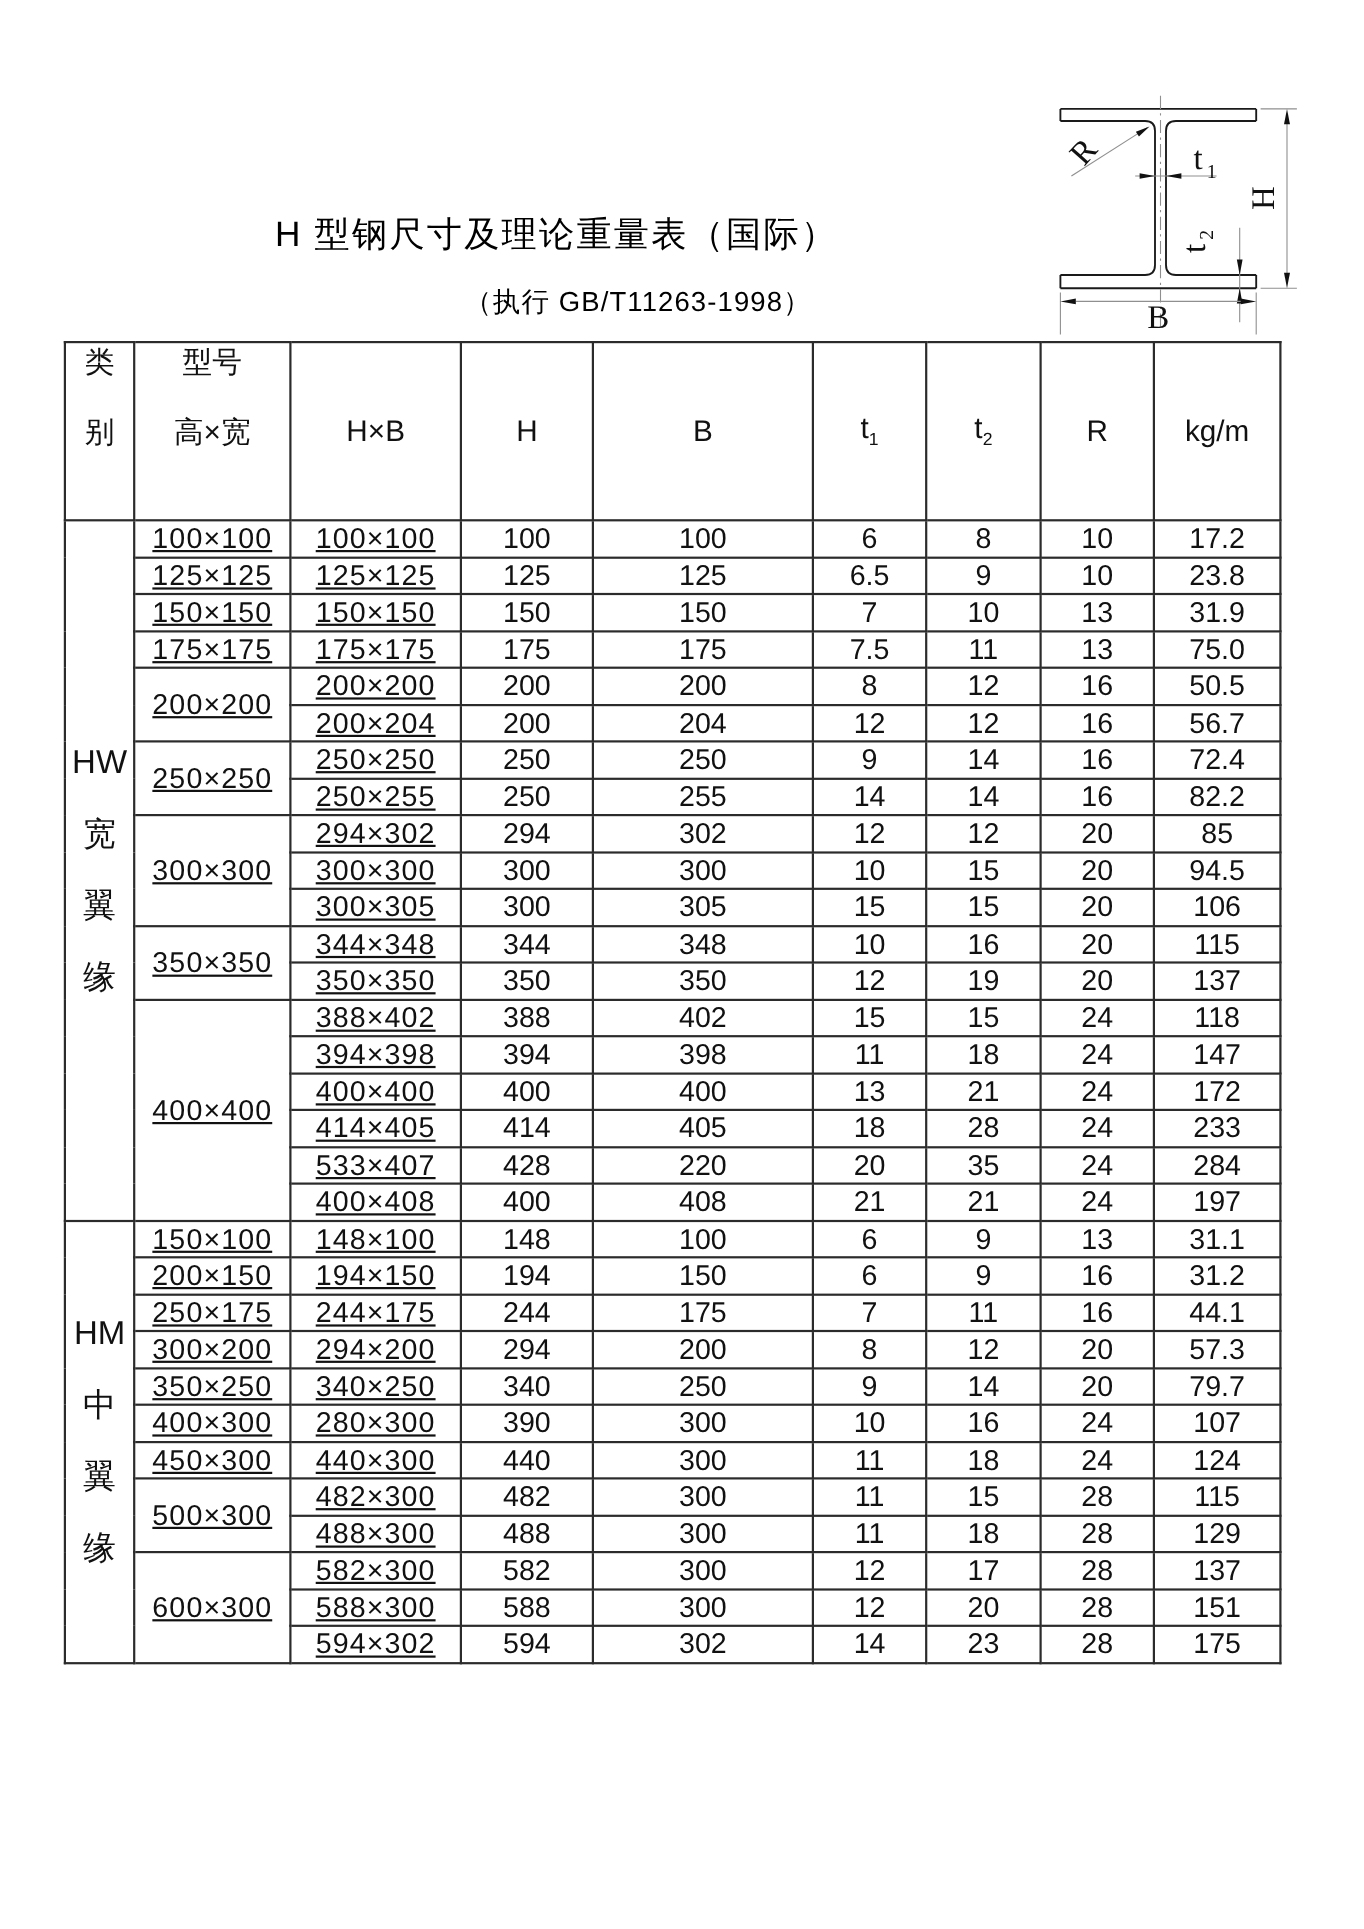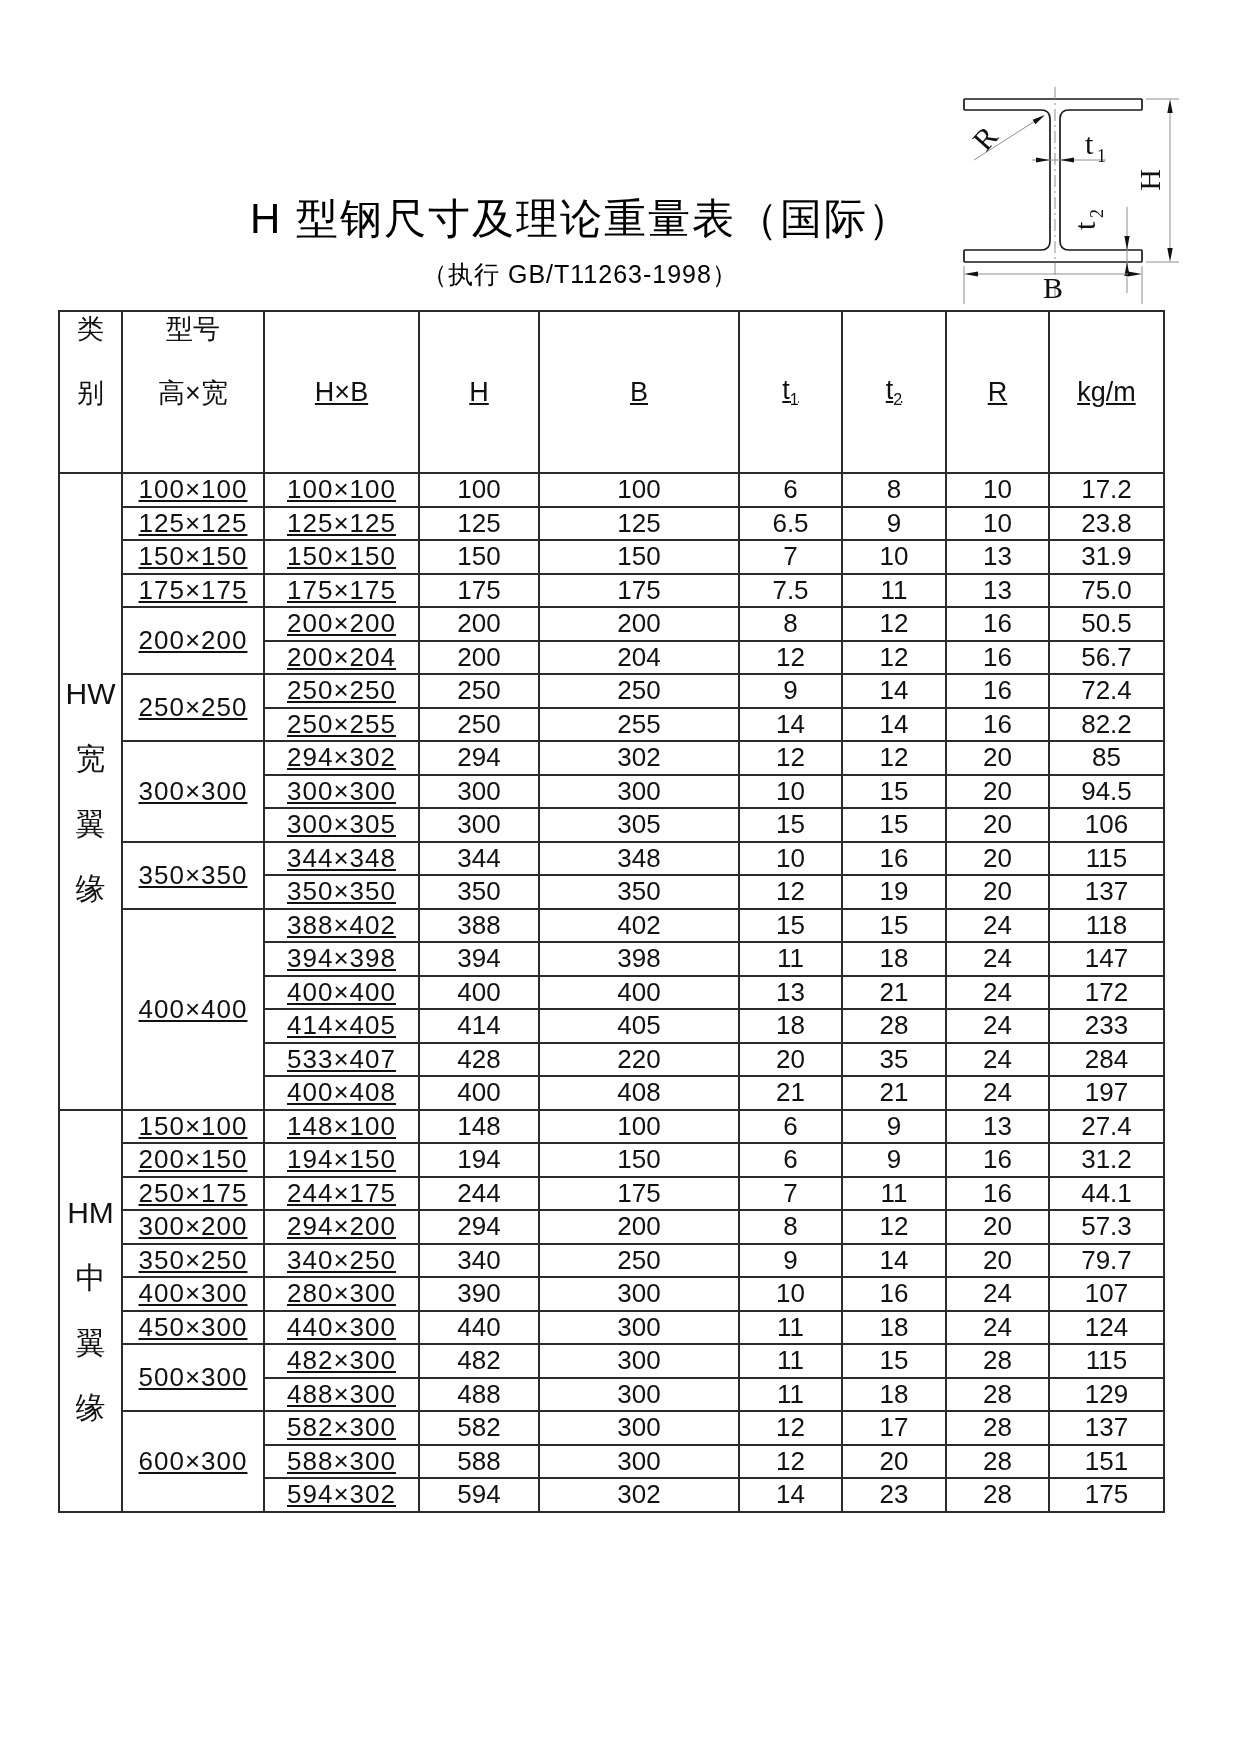--- a/index.html
+++ b/index.html
@@ -3,21 +3,21 @@
 <meta charset="utf-8">
 <style>
   html,body{margin:0;padding:0;}
   body{
     width:1240px;height:1754px;background:#ffffff;position:relative;
     font-family:"Liberation Sans",sans-serif;color:#000;
     -webkit-font-smoothing:antialiased;
   }
   .page-title{
     position:absolute;left:250px;top:196px;
-    font-size:42px;line-height:1.1;letter-spacing:2px;color:#000;
+    font-size:32px;line-height:1.1;letter-spacing:2px;color:#000;
     font-family:"Liberation Sans",sans-serif;white-space:nowrap;
   }
   .page-subtitle{
     position:absolute;left:422px;top:258px;
     font-size:25px;letter-spacing:1px;color:#000;white-space:nowrap;text-align:center;
   }
   svg.diagram{position:absolute;left:860px;top:70px;}
   svg.diagram .beam{fill:none;stroke:#1a1a1a;stroke-width:1.7;}
   svg.diagram .dim{stroke:#8f8f8f;stroke-width:1;fill:none;}
   svg.diagram .cl{stroke:#8f8f8f;stroke-width:1;stroke-dasharray:12 4 2 4;}
@@ -26,21 +26,21 @@
 
   table.spec{
     position:absolute;left:58px;top:310px;width:1105px;
     border-collapse:collapse;table-layout:fixed;background:#fff;
   }
   table.spec,table.spec th,table.spec td{border:2px solid #2b2b2b;}
   table.spec th,table.spec td{padding:0;text-align:center;color:#111;}
   table.spec thead tr{height:162px;}
   table.spec tbody tr{height:33.5px;}
   th{font-weight:normal;font-size:27px;}
-  th.single{vertical-align:middle;padding-top:30px;text-decoration:underline;}
+  th.single{vertical-align:middle;padding-top:30px;}
   th sub{font-size:16px;}
   .th2{vertical-align:top;padding-top:44px;font-size:27px;}
   .th2 div{height:34px;line-height:34px;}
   .th2 div+div{margin-top:30px;}
   tbody td{font-size:26px;vertical-align:middle;}
   td.cat{vertical-align:middle;margin-top:40px;}
   td.cat div{height:34px;line-height:34px;font-size:30px;}
   td.cat div+div{margin-top:31px;}
   td.model,td.hxb{letter-spacing:1px;text-decoration:underline;}
 </style>
@@ -313,21 +313,21 @@
           <div>翼</div>
           <div>缘</div>
         </td>
         <td class="model" rowspan="1">150×100</td>
         <td class="hxb">148×100</td>
         <td>148</td>
         <td>100</td>
         <td>6</td>
         <td>9</td>
         <td>13</td>
-        <td>27.4</td>
+        <td>31.1</td>
       </tr>
       <tr>
         <td class="model" rowspan="1">200×150</td>
         <td class="hxb">194×150</td>
         <td>194</td>
         <td>150</td>
         <td>6</td>
         <td>9</td>
         <td>16</td>
         <td>31.2</td>

